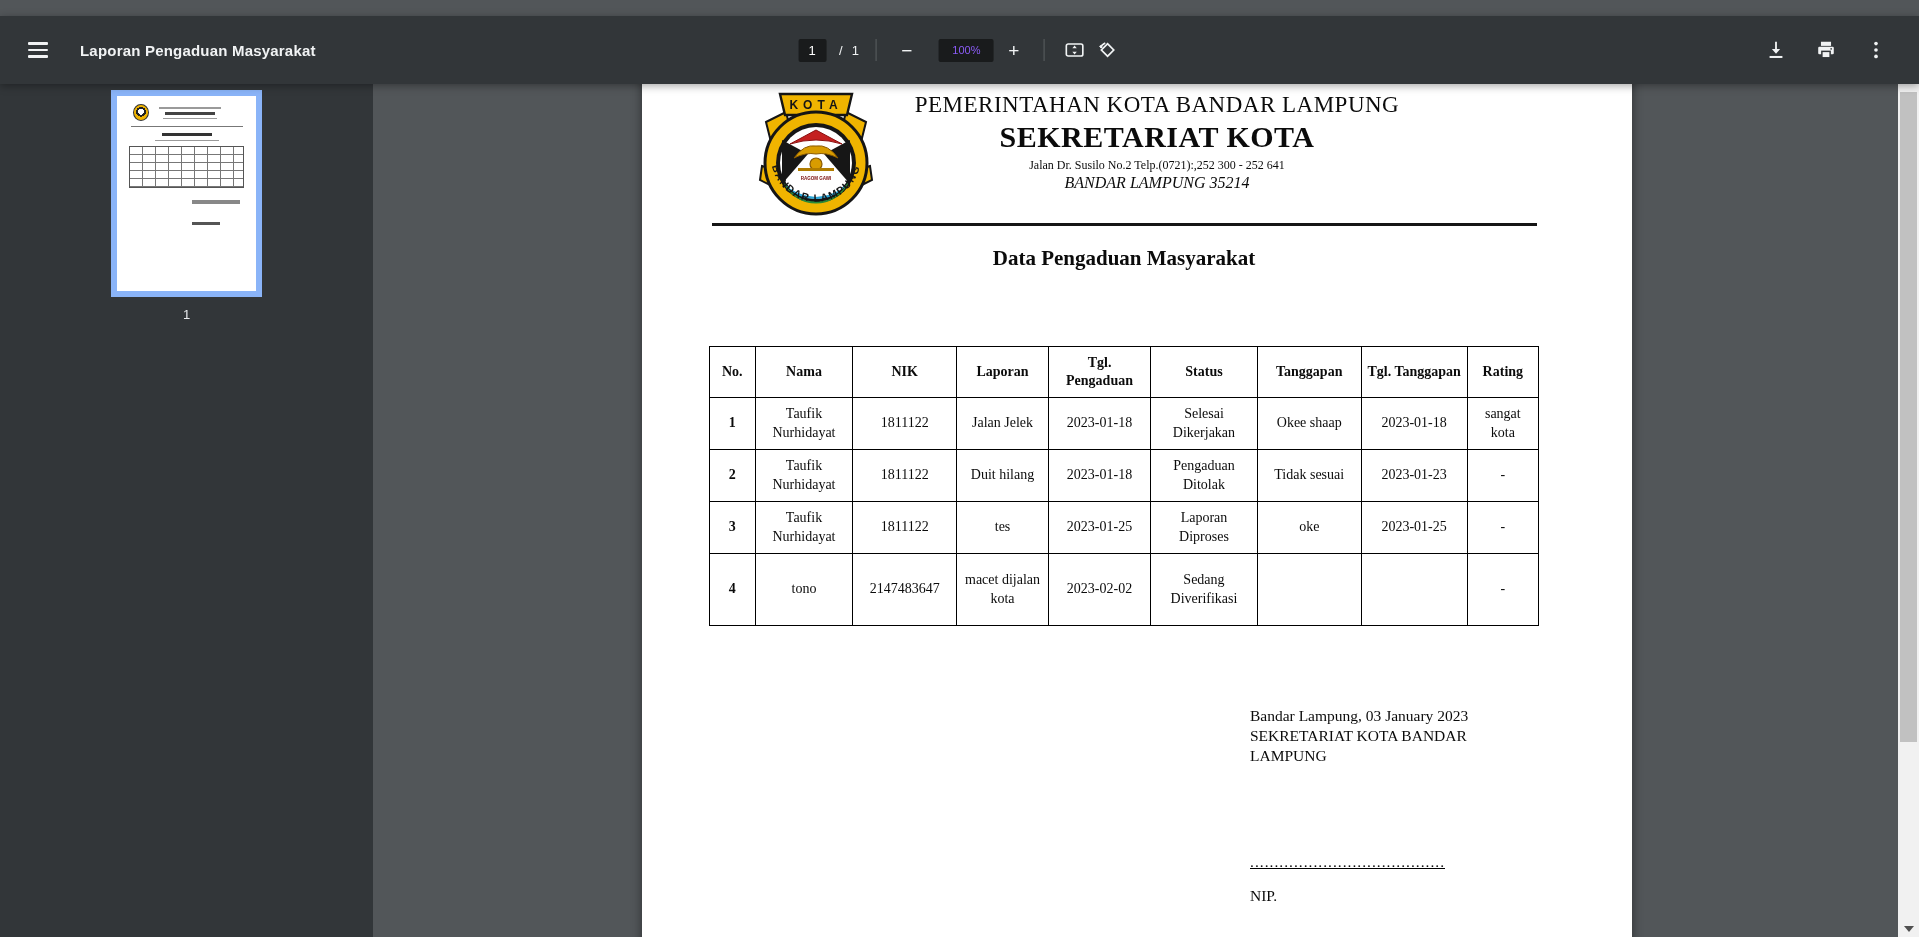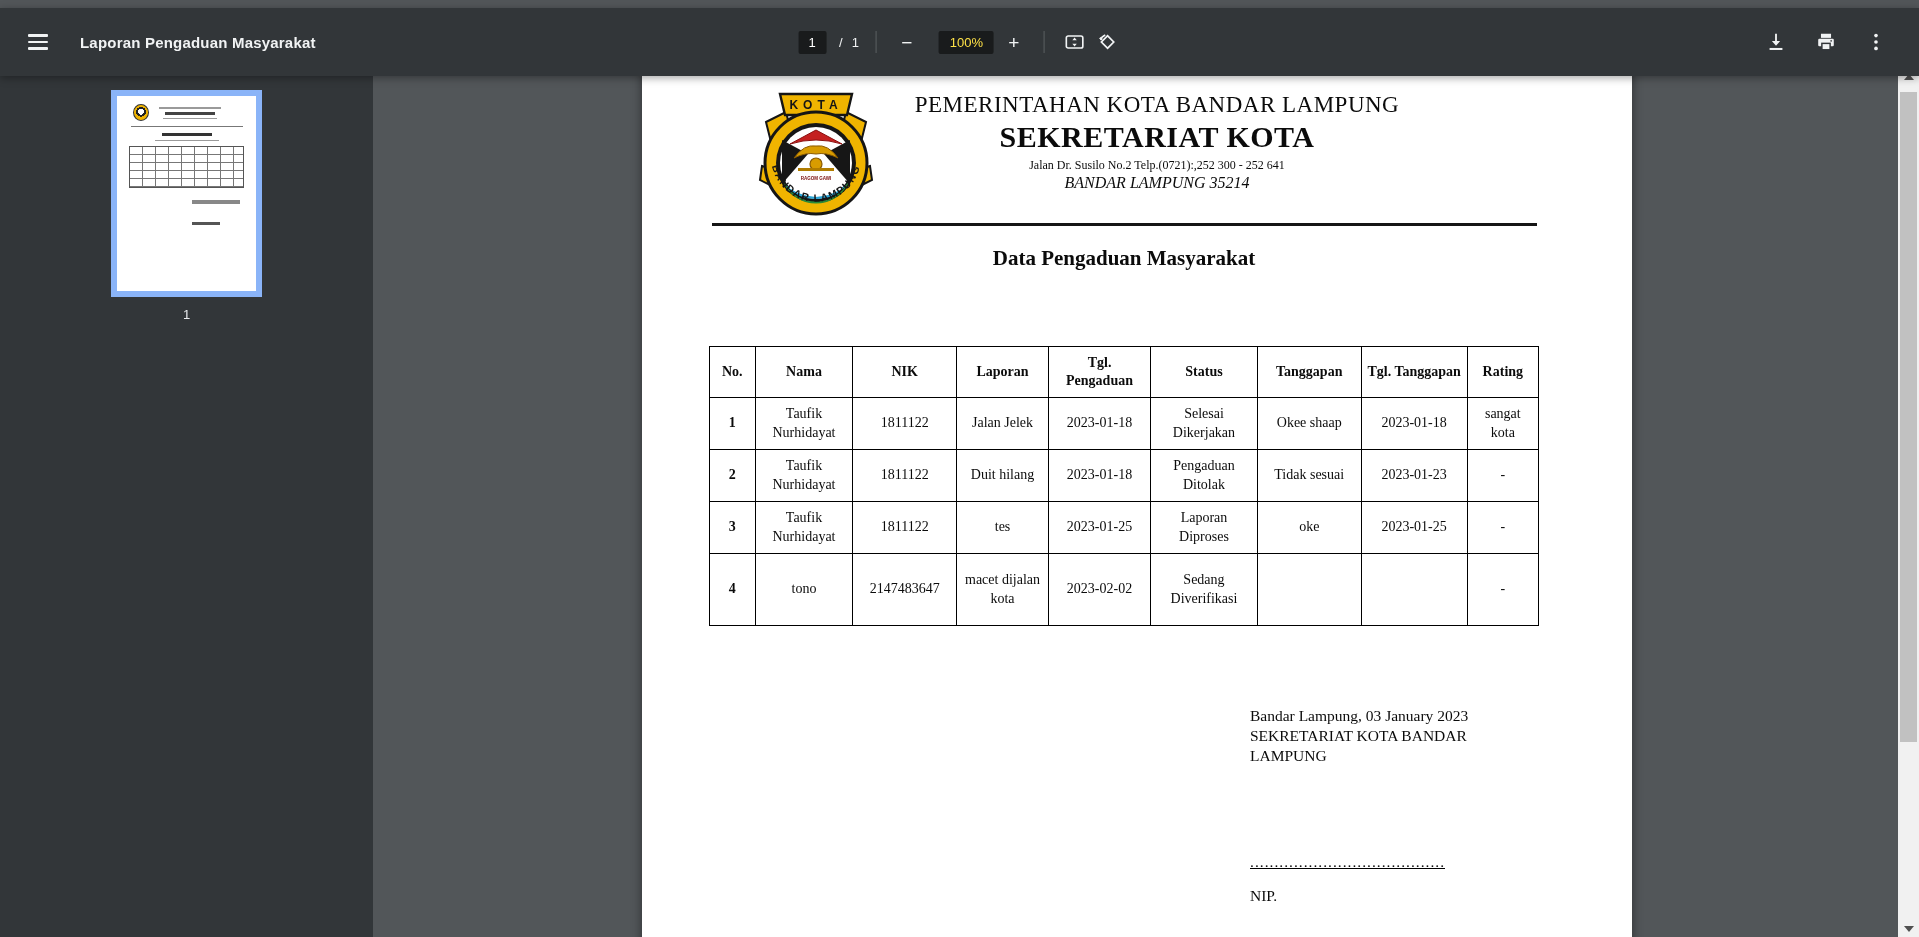--- a/index.html
+++ b/index.html
@@ -1,43 +1,43 @@
 <!DOCTYPE html>
 <html><head>
 <meta charset="utf-8">
 <style>
   * { margin:0; padding:0; box-sizing:border-box; }
   html,body { width:1919px; height:937px; overflow:hidden; }
   body { font-family:"Liberation Sans", sans-serif; background:#525659; position:relative; }
 
   
   .toolbar{
-    position:absolute; top:8px; left:0; width:1919px; height:68px;
+    position:absolute; top:16px; left:0; width:1919px; height:68px;
     background:#323639; z-index:30; display:flex; align-items:center;
     box-shadow:0 2px 8px rgba(0,0,0,.35);
     color:#f1f3f4;
   }
   .tb-left{ display:flex; align-items:center; gap:22px; padding-left:18px; }
   .menu-btn{ width:40px; height:40px; border:none; background:transparent; cursor:pointer;
              display:flex; flex-direction:column; justify-content:center; gap:4px; align-items:center; }
   .menu-btn span{ display:block; width:20px; height:2.5px; background:#f1f3f4; border-radius:1px; }
   .tb-title{ font-size:15px; font-weight:600; color:#f1f3f4; letter-spacing:.2px; }
 
   .tb-center{ position:absolute; left:50%; top:0; transform:translateX(-50%);
               height:68px; display:flex; align-items:center; gap:7px; }
   .page-input{ width:28px; height:23px; background:#191b1c; border:none; border-radius:2px;
                color:#fff; font-size:13px; text-align:center; font-family:"Liberation Sans",sans-serif; }
   .page-sep{ font-size:13px; color:#f1f3f4; padding:0 2px 0 6px; }
   .page-total{ font-size:13px; color:#f1f3f4; }
   .v-div{ width:1px; height:22px; background:#5c6063; margin:0 10px; }
   .icon-btn{ width:26px; height:26px; border:none; background:transparent; color:#f1f3f4;
              display:flex; align-items:center; justify-content:center; cursor:pointer; }
   .zoom-txt-btn{ font-size:19px; line-height:1; font-weight:400; }
-  .zoom-box{ min-width:55px; height:23px; background:#191b1c; border-radius:2px; color:#fde047;
-             font-size:13px; display:flex; align-items:center; justify-content:center; padding:0 6px;margin-left:12px; }
+  .zoom-box{ min-width:55px; height:23px; background:#191b1c; border-radius:2px; color:#8b5cf6;
+             font-size:11px; display:flex; align-items:center; justify-content:center; padding:0 6px;margin-left:12px; }
   .tb-right{ position:absolute; right:30px; top:0; height:68px; display:flex; align-items:center; gap:24px; }
   .icon-btn svg{ display:block; }
 
   
   .sidebar{ position:absolute; top:68px; left:0; width:373px; height:869px; background:#323639; z-index:10; }
   .thumb-wrap{ width:151px; margin:22px auto 0 auto; cursor:pointer; }
   .thumb{ width:151px; height:207px; border:6px solid #8ab4f8; background:#fff; position:relative; overflow:hidden; }
   .thumb .t-logo{ position:absolute; left:16px; top:8px; width:16px; height:17px; border-radius:50%;
                   background:radial-gradient(circle at 50% 45%, #fff 0 28%, #222 28% 45%, #f0b400 45% 100%); border:1px solid #333; }
   .thumb .t-line{ position:absolute; background:#9a9a9a; height:2px; }

